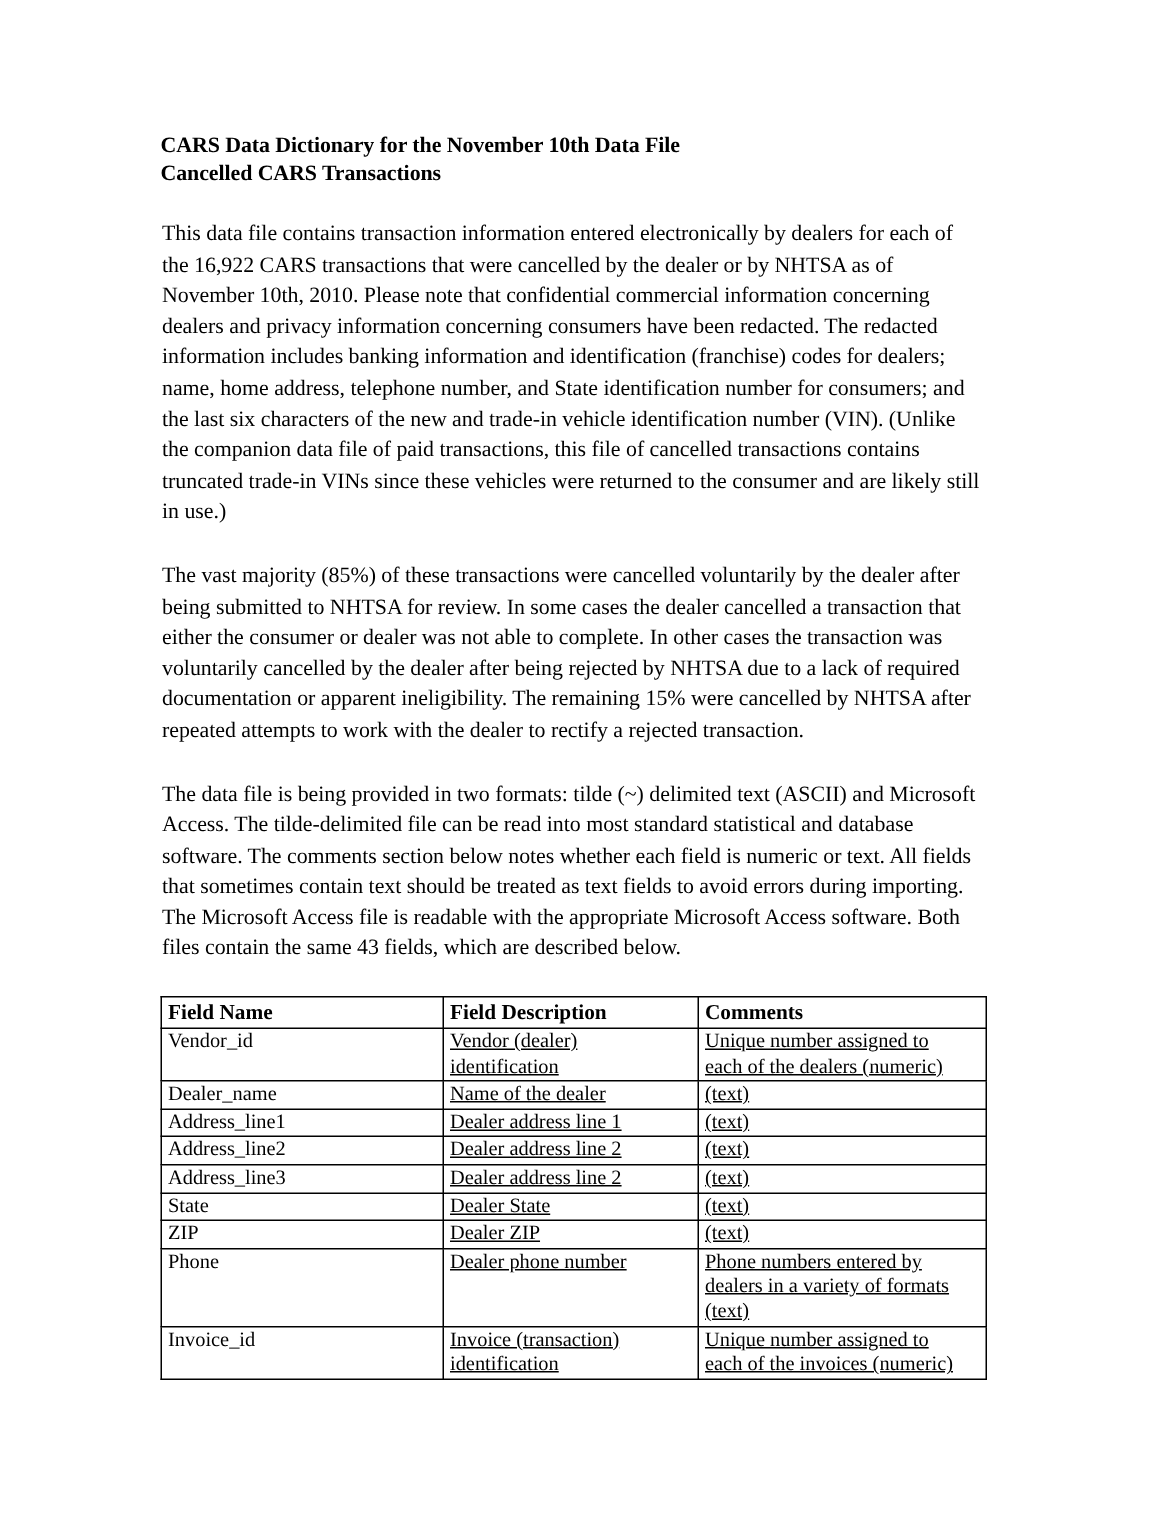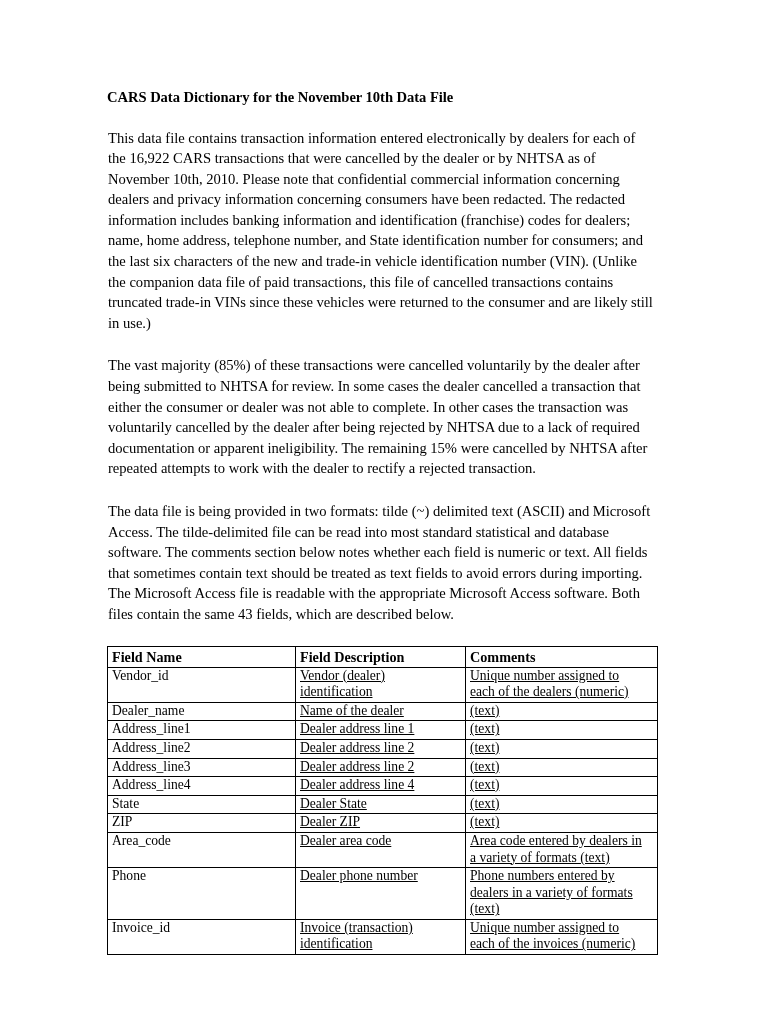--- a/index.html
+++ b/index.html
@@ -85,20 +85,21 @@
   .cell-line { display: block; white-space: nowrap; text-decoration: underline; }
 </style>
 </head>
 <body>
 
 <div class="page">
   <div class="content">
 
     <div class="doc-title">
       <span class="line">CARS Data Dictionary for the November 10th Data File</span>
+      <span class="line">Cancelled CARS Transactions</span>
     </div>
 
     <div class="gap-title-p1"></div>
 
     <p class="para">This data file contains transaction information entered electronically by dealers for each of the 16,922 CARS transactions that were cancelled by the dealer or by NHTSA as of November 10th, 2010.  Please note that confidential commercial information concerning dealers and privacy information concerning consumers have been redacted.  The redacted information includes banking information and identification (franchise) codes for dealers; name, home address, telephone number, and State identification number for consumers; and the last six characters of the new and trade-in vehicle identification number (VIN).  (Unlike the companion data file of paid transactions, this file of cancelled transactions contains truncated trade-in VINs since these vehicles were returned to the consumer and are likely still in use.)</p>
 
     <div class="gap-para"></div>
 
     <p class="para">The vast majority (85%) of these transactions were cancelled voluntarily by the dealer after being submitted to NHTSA for review.  In some cases the dealer cancelled a transaction that either the consumer or dealer was not able to complete.  In other cases the transaction was voluntarily cancelled by the dealer after being rejected by NHTSA due to a lack of required documentation or apparent ineligibility.  The remaining 15% were cancelled by NHTSA after repeated attempts to work with the dealer to rectify a rejected transaction.</p>
 
@@ -163,54 +164,35 @@
           <tr>
             <td>Address_line3</td>
             <td>
               <span class="cell-line">Dealer address line 2</span>
             </td>
             <td>
               <span class="cell-line">(text)</span>
             </td>
           </tr>
           <tr>
-            <td>Address_line4</td>
-            <td>
-              <span class="cell-line">Dealer address line 4</span>
-            </td>
-            <td>
-              <span class="cell-line">(text)</span>
-            </td>
-          </tr>
-          <tr>
             <td>State</td>
             <td>
               <span class="cell-line">Dealer State</span>
             </td>
             <td>
               <span class="cell-line">(text)</span>
             </td>
           </tr>
           <tr>
             <td>ZIP</td>
             <td>
               <span class="cell-line">Dealer ZIP</span>
             </td>
             <td>
               <span class="cell-line">(text)</span>
-            </td>
-          </tr>
-          <tr>
-            <td>Area_code</td>
-            <td>
-              <span class="cell-line">Dealer area code</span>
-            </td>
-            <td>
-              <span class="cell-line">Area code entered by dealers in</span>
-              <span class="cell-line">a variety of formats (text)</span>
             </td>
           </tr>
           <tr>
             <td>Phone</td>
             <td>
               <span class="cell-line">Dealer phone number</span>
             </td>
             <td>
               <span class="cell-line">Phone numbers entered by</span>
               <span class="cell-line">dealers in a variety of formats</span>

